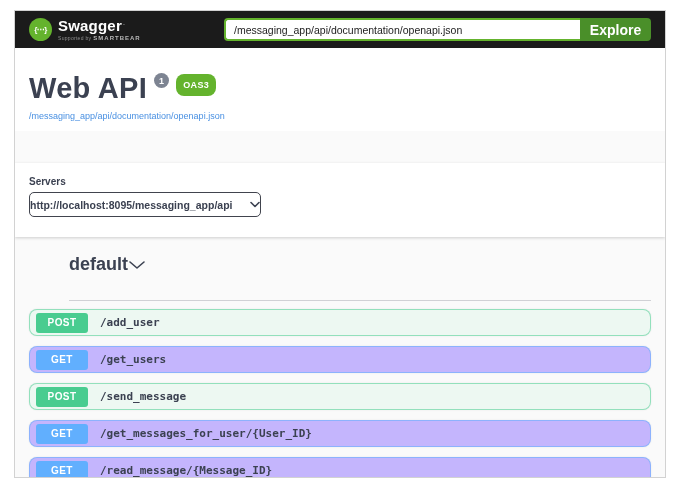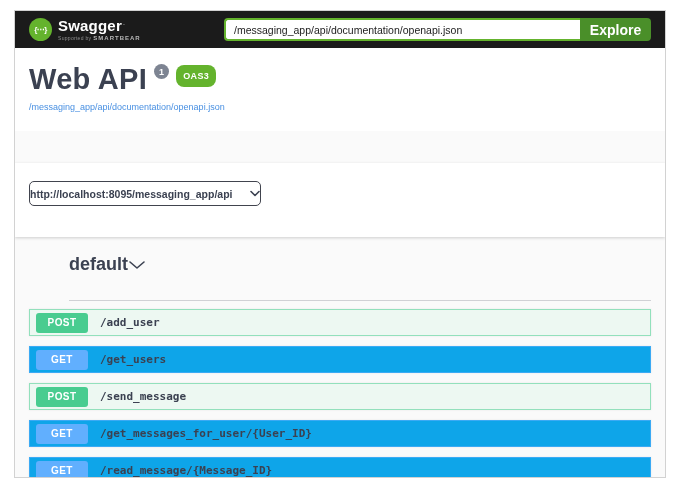--- a/index.html
+++ b/index.html
@@ -29,21 +29,21 @@
   .url-group{margin-left:auto;display:flex;height:23px;}
   .url-input{width:356px;height:23px;border:2px solid var(--c-brand);border-right:0;
     border-radius:4px 0 0 4px;padding:0 8px;font-size:10.5px;color:#222;
     font-family:"Liberation Sans",sans-serif;outline:none;background:#fff;}
   .explore-btn{width:71px;height:23px;border:0;border-radius:0 4px 4px 0;
     background:var(--c-explore);color:#fff;font-weight:bold;font-size:14px;
     font-family:"Liberation Sans",sans-serif;cursor:pointer;}
 
   
   .info{background:#fff;padding:18px 14px 0;height:83px;}
-  .title-row{display:flex;align-items:flex-start;gap:7px;}
+  .title-row{display:flex;align-items:flex-start;gap:7px;margin-top:9px;}
   .page-title{font-size:29px;font-weight:bold;color:var(--c-text);line-height:.9;
     letter-spacing:.3px;}
   .ver-badge{width:15px;height:15px;border-radius:50%;background:var(--c-verbadge);
     color:#fff;font-size:9px;font-weight:bold;display:flex;align-items:center;
     justify-content:center;margin-top:-2px;}
   .oas-badge{height:14px;padding:11px 7px;border-radius:8px;background:var(--c-brand);
     color:#fff;font-size:9px;font-weight:bold;display:flex;align-items:center;
     margin-top:-1px;letter-spacing:.4px;}
   .spec-link{display:inline-block;margin-top:10px;font-size:9px;color:var(--c-link);
     text-decoration:none;cursor:pointer;}
@@ -58,23 +58,23 @@
   .server-select .val{font-size:10.5px;font-weight:bold;color:var(--c-text);}
   .chev{stroke:#3b4151;fill:none;stroke-width:1.6;stroke-linecap:round;
     stroke-linejoin:round;}
 
   
   .ops{padding:0 14px;}
   .sec-header{display:flex;align-items:center;
     padding:17px 5px 25px 0;border-bottom:1px solid rgba(59,65,81,.22);cursor:pointer;margin-left:40px;}
   .sec-title{font-size:18px;font-weight:bold;color:var(--c-text);}
   .rows{margin-top:8px;display:flex;flex-direction:column;gap:10px;}
-  .opblock{height:27px;border-radius:0;border:1px solid;display:flex;
+  .opblock{height:27px;border-radius:8px;border:1px solid;display:flex;
     align-items:center;padding:0 6px;cursor:pointer;box-shadow:0 0 2px rgba(0,0,0,.08);}
-  .op-get{background:#0ea5e9;border-color:rgba(97,175,254,.55);}
+  .op-get{background:#c4b5fd;border-color:rgba(97,175,254,.55);}
   .op-post{background:#edf8f2;border-color:rgba(73,204,144,.55);}
   .op-badge{min-width:52px;height:20px;border-radius:3px;color:#fff;font-weight:bold;
     font-size:10px;display:flex;align-items:center;justify-content:center;
     letter-spacing:.4px;}
   .op-get .op-badge{background:var(--c-get);}
   .op-post .op-badge{background:var(--c-post);}
   .op-path{margin-left:12px;font-family:"DejaVu Sans Mono",monospace;font-size:11px;
     font-weight:bold;color:var(--c-text);}
 </style>
 </head>
@@ -104,20 +104,21 @@
   <div class="info">
     <div class="title-row">
       <span class="page-title">Web API</span>
       <span class="ver-badge">1</span>
       <span class="oas-badge">OAS3</span>
     </div>
     <a class="spec-link">/messaging_app/api/documentation/openapi.json</a>
   </div>
 
   <div class="scheme">
+    <div class="servers-label">Servers</div>
     <div class="server-select">
       <span class="val">http://localhost:8095/messaging_app/api</span>
       <svg class="chev" width="10" height="7" viewBox="0 0 10 7">
         <polyline points="1,1.5 5,5.5 9,1.5"></polyline>
       </svg>
     </div>
   </div>
 
   <div class="ops">
     <div class="sec-header">

